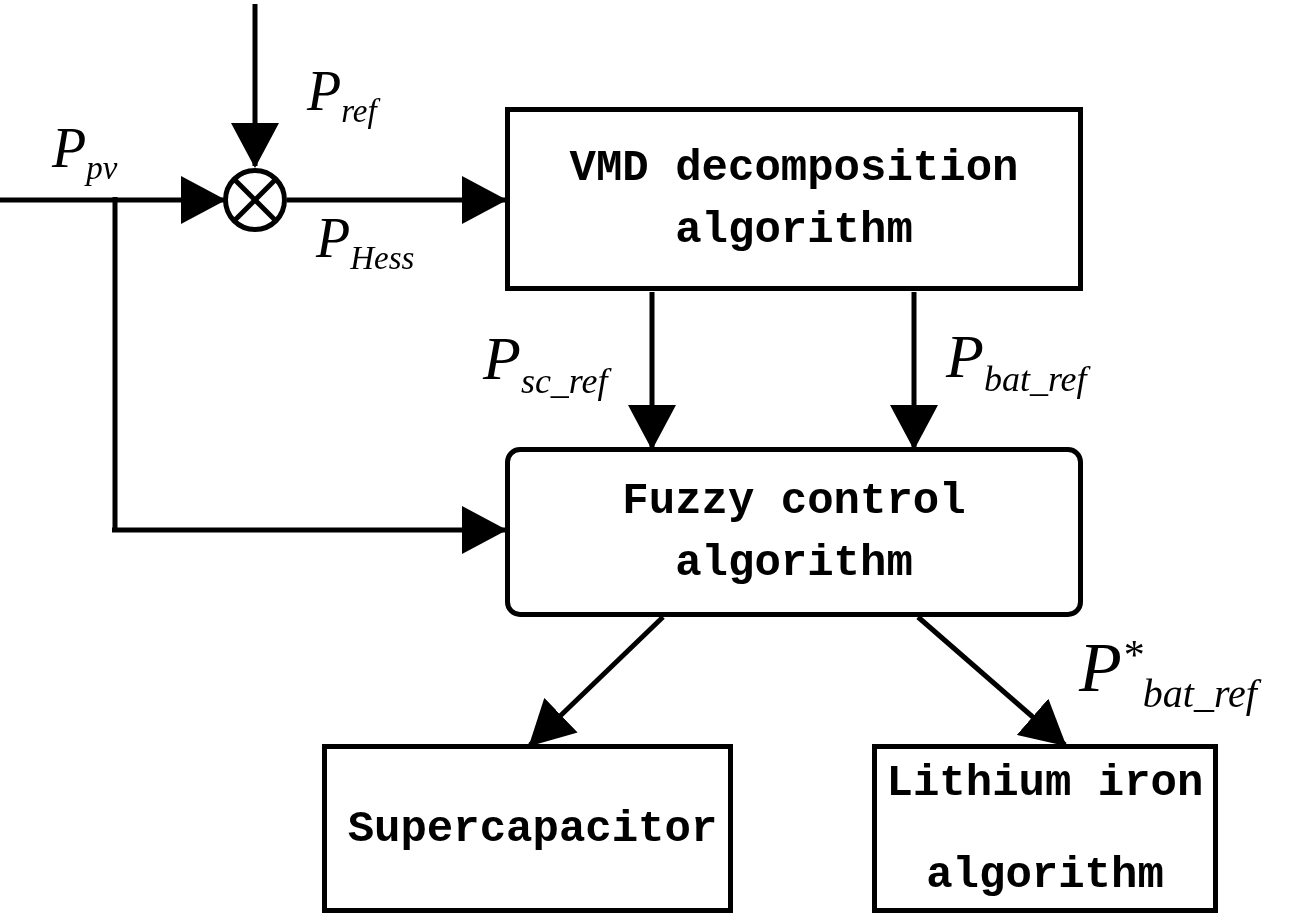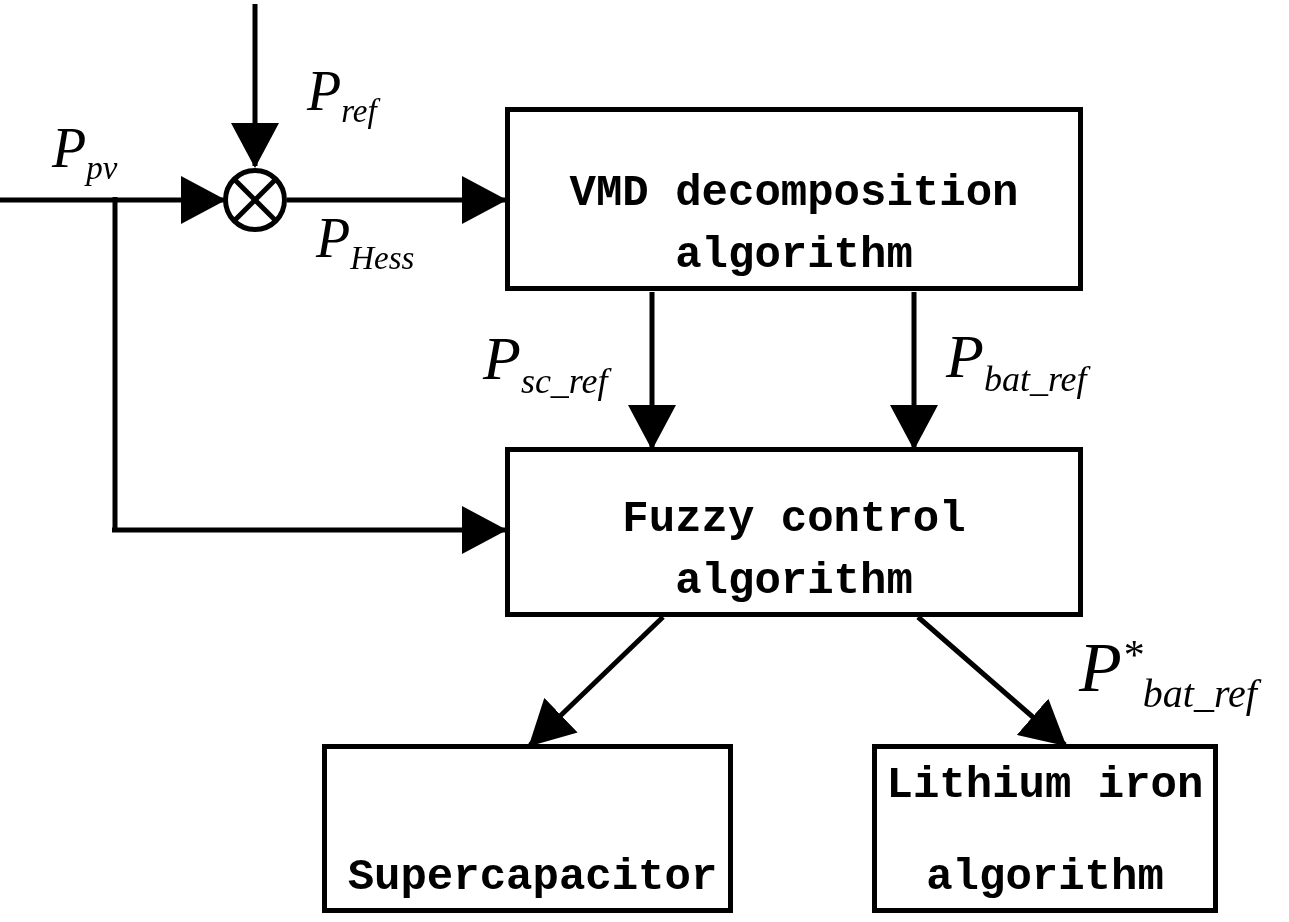--- a/index.html
+++ b/index.html
@@ -22,33 +22,33 @@
     height: 922px;
   }
   .box {
     position: absolute;
     box-sizing: border-box;
     border: 5px solid #000000;
     background: #ffffff;
     display: flex;
     flex-direction: column;
     align-items: center;
-    justify-content: flex-end;
+    justify-content: center;
     text-align: center;
   }
   .box-line {
     font-family: "Liberation Mono", monospace;
     font-weight: bold;
     font-size: 44px;
     line-height: 62px;
     color: #000000;
     white-space: nowrap;
   }
   #vmd-box      { left: 505px; top: 107px; width: 578px; height: 184px; }
-  #fuzzy-box    { left: 505px; top: 447px; width: 578px; height: 170px; }
+  #fuzzy-box    { left: 505px; top: 447px; width: 578px; height: 170px; border-radius: 15px; }
   #supercap-box { left: 322px; top: 744px; width: 411px; height: 169px; padding-left: 10px; }
   #lithium-box  { left: 872px; top: 744px; width: 346px; height: 169px; gap: 30px; }
 
   .sig {
     position: absolute;
     font-family: "Liberation Serif", serif;
     font-style: italic;
     color: #000000;
     line-height: 1;
     white-space: nowrap;

